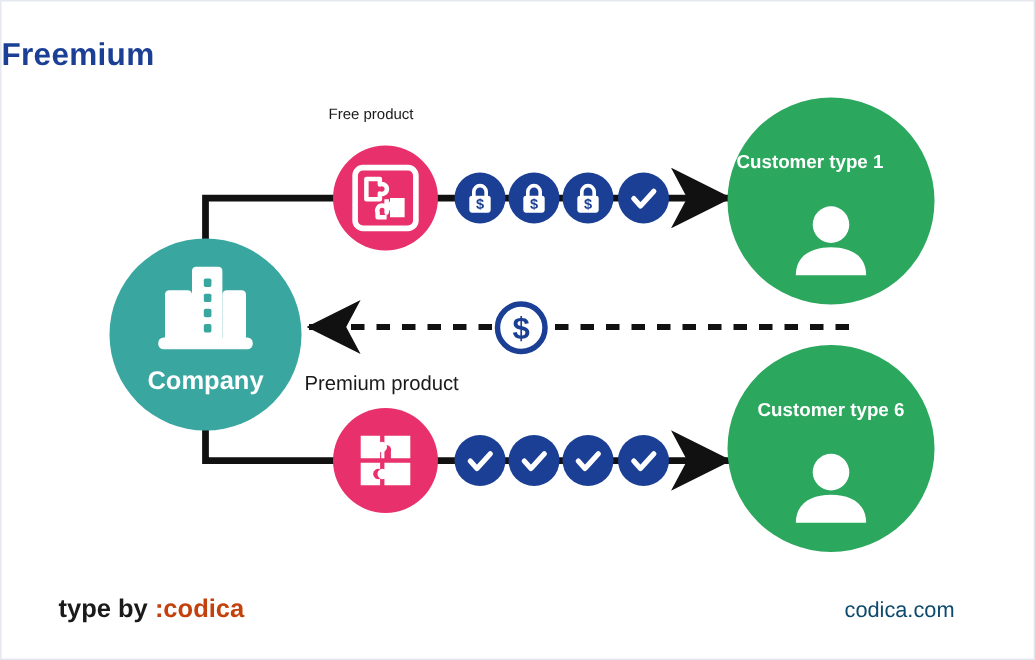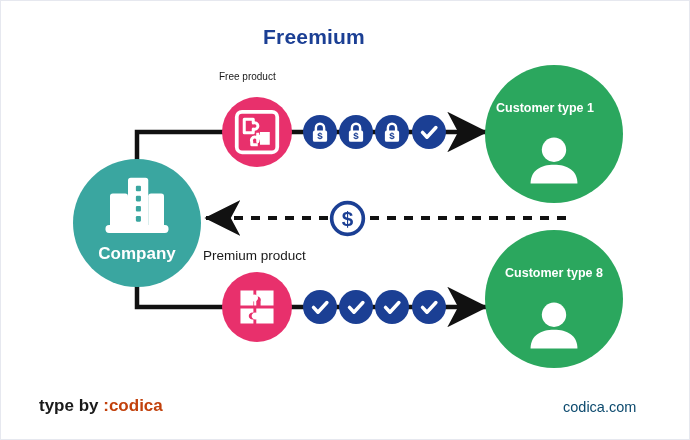--- a/index.html
+++ b/index.html
@@ -27,21 +27,21 @@
     height: 440px;
   }
   .txt {
     position: absolute;
     white-space: nowrap;
   }
   #title {
     left: 0;
     top: 24px;
     width: 626px;
-    text-align: center;
+    text-align: left;
     font-size: 21px;
     font-weight: bold;
     color: #1b3f94;
     letter-spacing: 0.2px;
   }
   #free-label {
     left: 218px;
     top: 70px;
     font-size: 10px;
     font-weight: 500;
@@ -60,21 +60,21 @@
     width: 126px;
     text-align: center;
     font-size: 17px;
     font-weight: bold;
     color: #ffffff;
   }
   #cust1-label {
     left: 490px;
     top: 100px;
     width: 108px;
-    text-align: center;
+    text-align: left;
     font-size: 12.5px;
     font-weight: bold;
     color: #ffffff;
   }
   #cust2-label {
     left: 490px;
     top: 265px;
     width: 126px;
     text-align: center;
     font-size: 12.5px;
@@ -249,19 +249,19 @@
   <div class="txt" id="title">Freemium</div>
 
   <div class="txt" id="free-label">Free product</div>
 
   <div class="txt" id="company-label">Company</div>
 
   <div class="txt" id="premium-label">Premium product</div>
 
   <div class="txt" id="cust1-label">Customer type 1</div>
 
-  <div class="txt" id="cust2-label">Customer type 8</div>
+  <div class="txt" id="cust2-label">Customer type 6</div>
 
   <div class="txt" id="footer-made"><span>type by </span><span id="footer-brand">:codica</span></div>
 
   <div class="txt" id="footer-site">codica.com</div>
 
 </div>
 
 </body></html>

